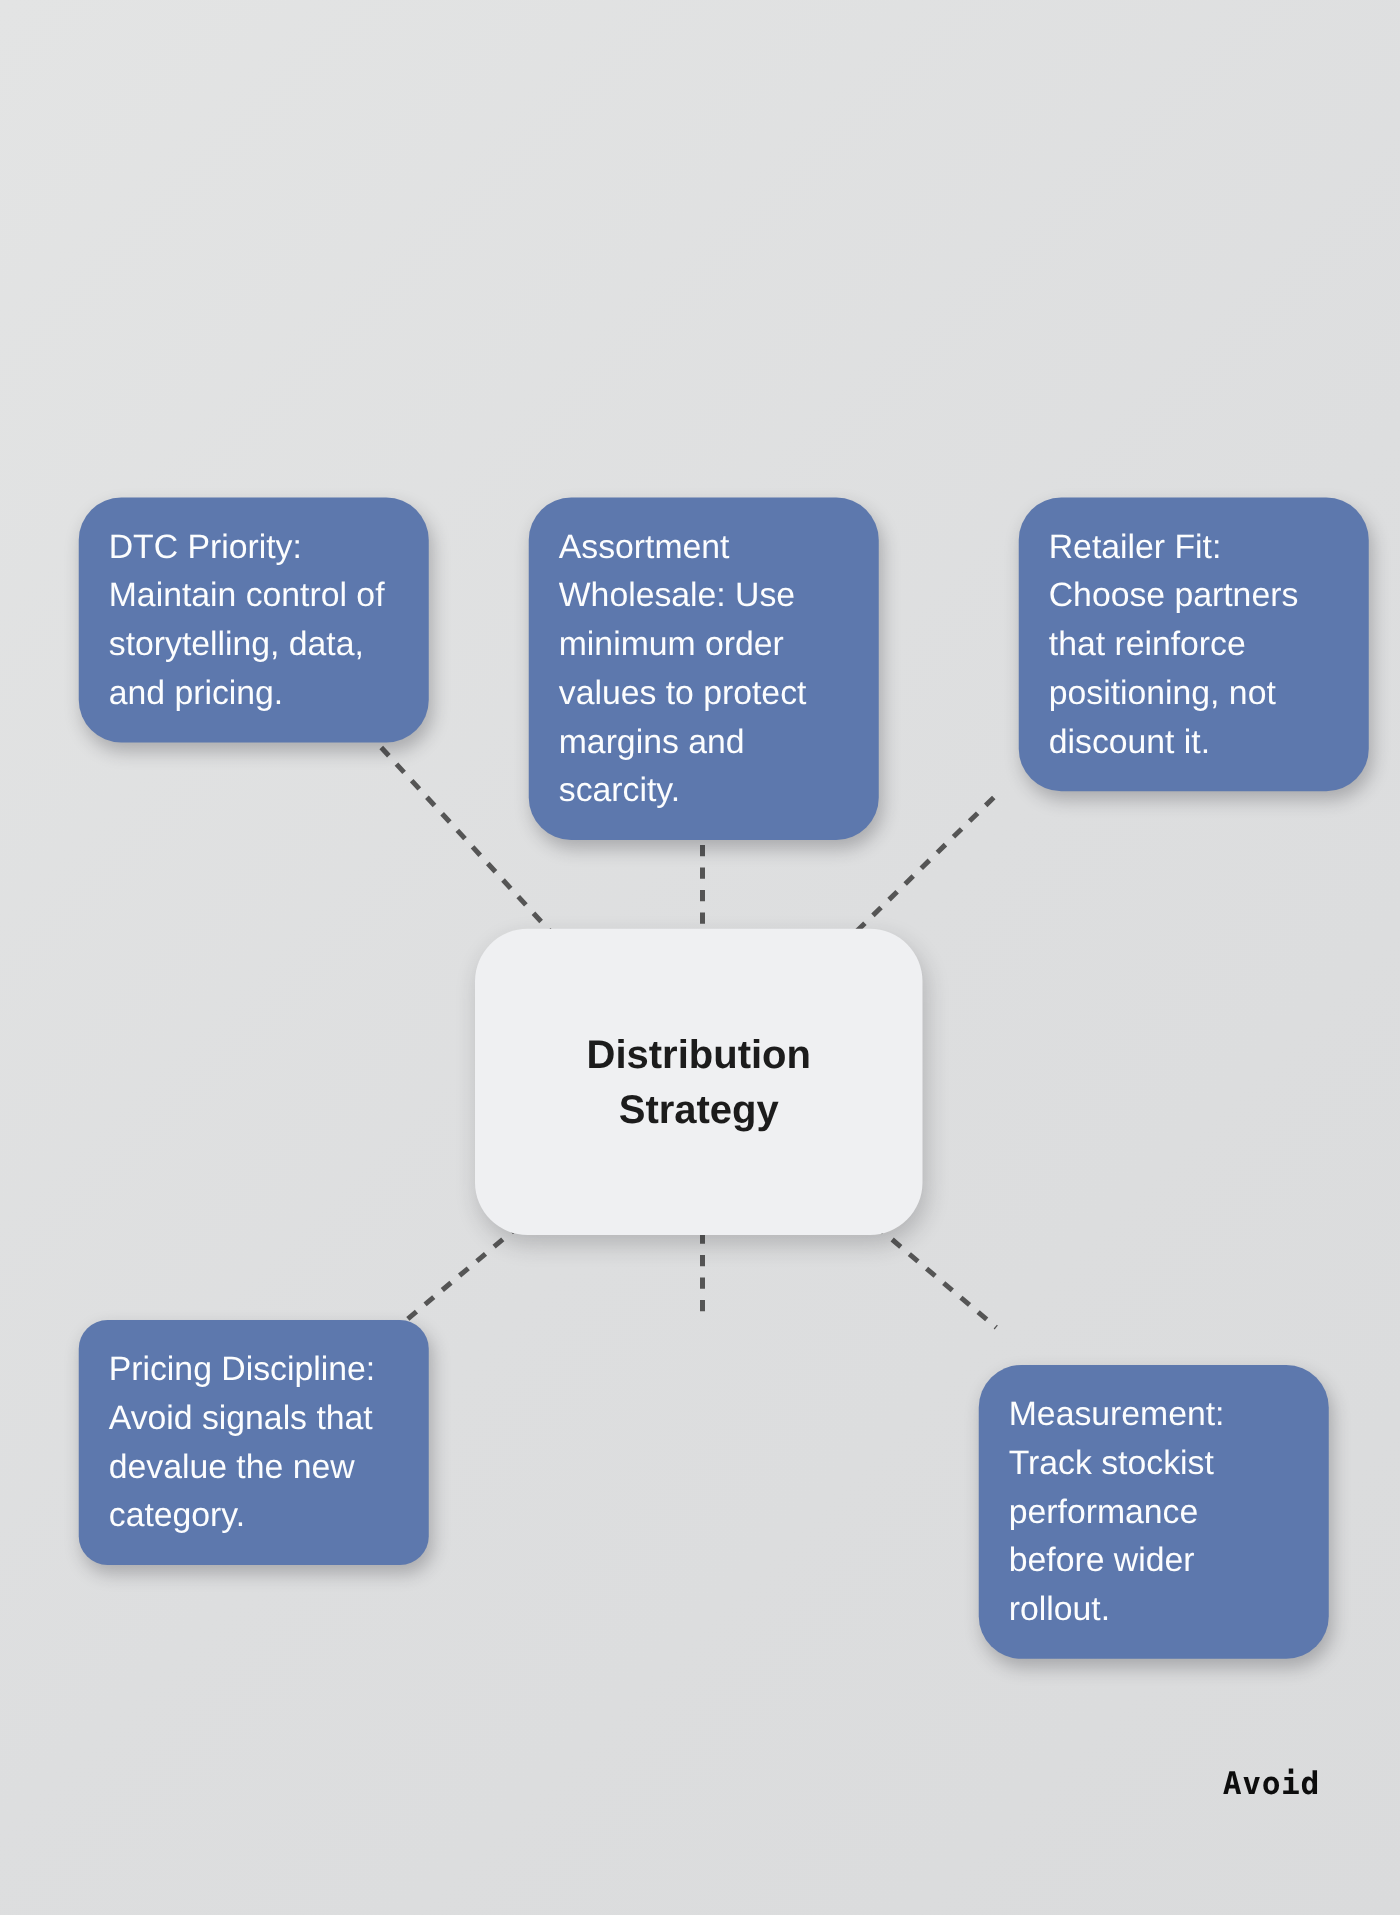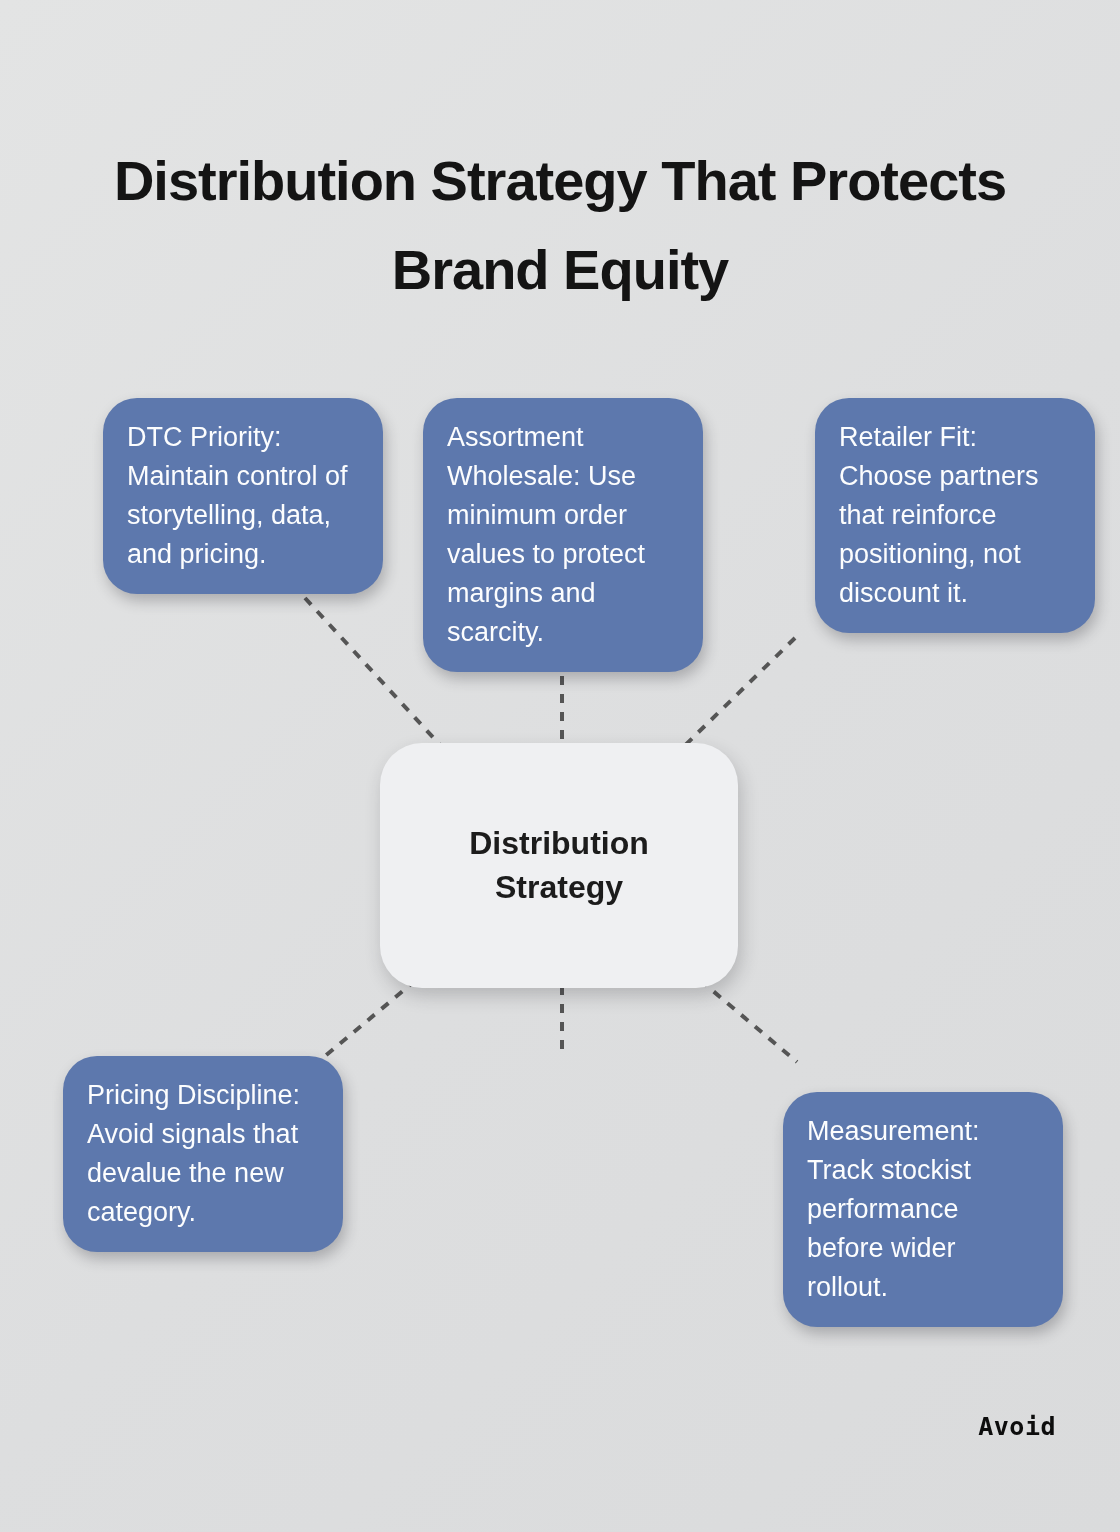--- a/index.html
+++ b/index.html
@@ -38,24 +38,24 @@
     box-sizing: border-box;
     background: #5d78ad;
     color: #fcfdfe;
     font-size: 27px;
     line-height: 39px;
     padding: 20px 24px;
     border-radius: 34px;
     box-shadow: 3px 7px 14px rgba(40,40,45,0.28);
     z-index: 1;
   }
-  .node-tl { left: 63px;  top: 398px; margin-left: 40px; }
+  .node-tl { left: 63px;  top: 398px; }
   .node-tm { left: 423px; top: 398px; }
   .node-tr { left: 783px; top: 398px; margin-left: 32px; }
-  .node-bl { left: 63px;  top: 1056px; }
+  .node-bl { left: 63px;  top: 1056px; border-radius: 23px; }
   .node-bm { left: 423px; top: 1056px; }
   .node-br { left: 783px; top: 1056px; margin-top: 36px; }
   .center-node {
     position: absolute;
     left: 380px; top: 743px;
     width: 358px; height: 245px;
     box-sizing: border-box;
     background: #eff0f2;
     border-radius: 42px;
     display: flex;
@@ -79,21 +79,20 @@
     letter-spacing: 0.5px;
     color: #0d0d0d;
     z-index: 2;
   }
 </style>
 </head>
 <body>
 
 <div class="canvas">
 
-  <h1 class="title">Distribution Strategy That Protects Brand Equity</h1>
 
   <svg class="connectors" width="1120" height="1532" viewBox="0 0 1120 1532">
     <line x1="305" y1="598" x2="452" y2="758" stroke-width="4" stroke-dasharray="9 9" stroke="#555555"></line>
     <line x1="562" y1="676" x2="562" y2="746" stroke-width="4" stroke-dasharray="9 9" stroke="#555555"></line>
     <line x1="795" y1="638" x2="672" y2="758" stroke-width="4" stroke-dasharray="9 9" stroke="#555555"></line>
     <line x1="416" y1="980" x2="318" y2="1062" stroke-width="4" stroke-dasharray="9 9" stroke="#555555"></line>
     <line x1="562" y1="986" x2="562" y2="1058" stroke-width="4" stroke-dasharray="9 9" stroke="#555555"></line>
     <line x1="700" y1="980" x2="797" y2="1062" stroke-width="4" stroke-dasharray="9 9" stroke="#555555"></line>
   </svg>
 

